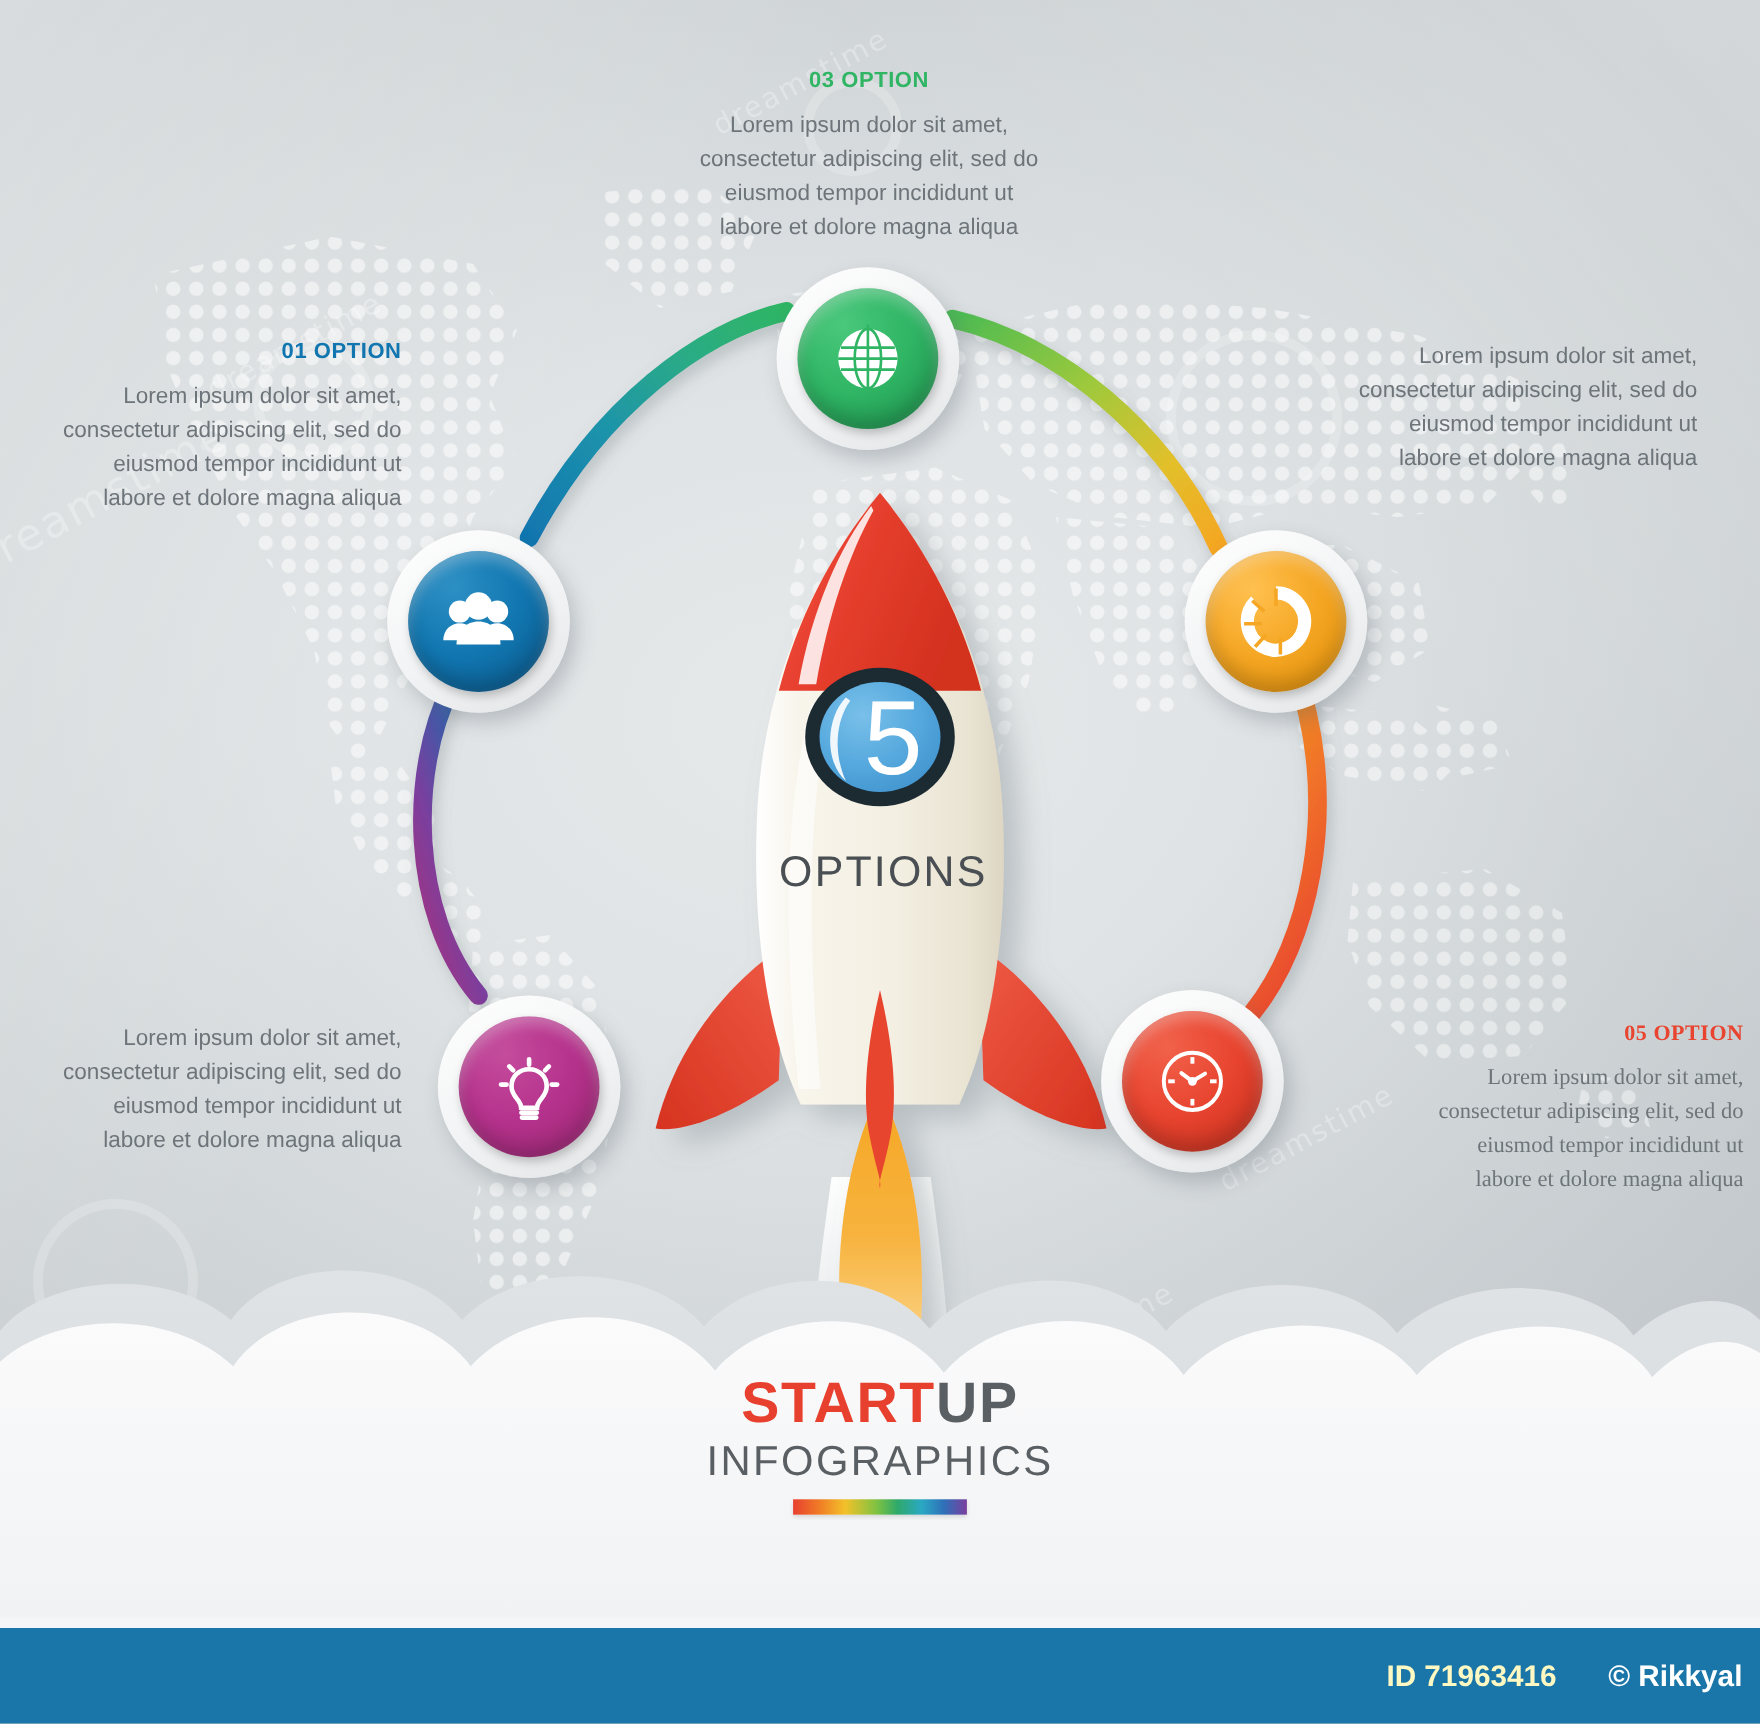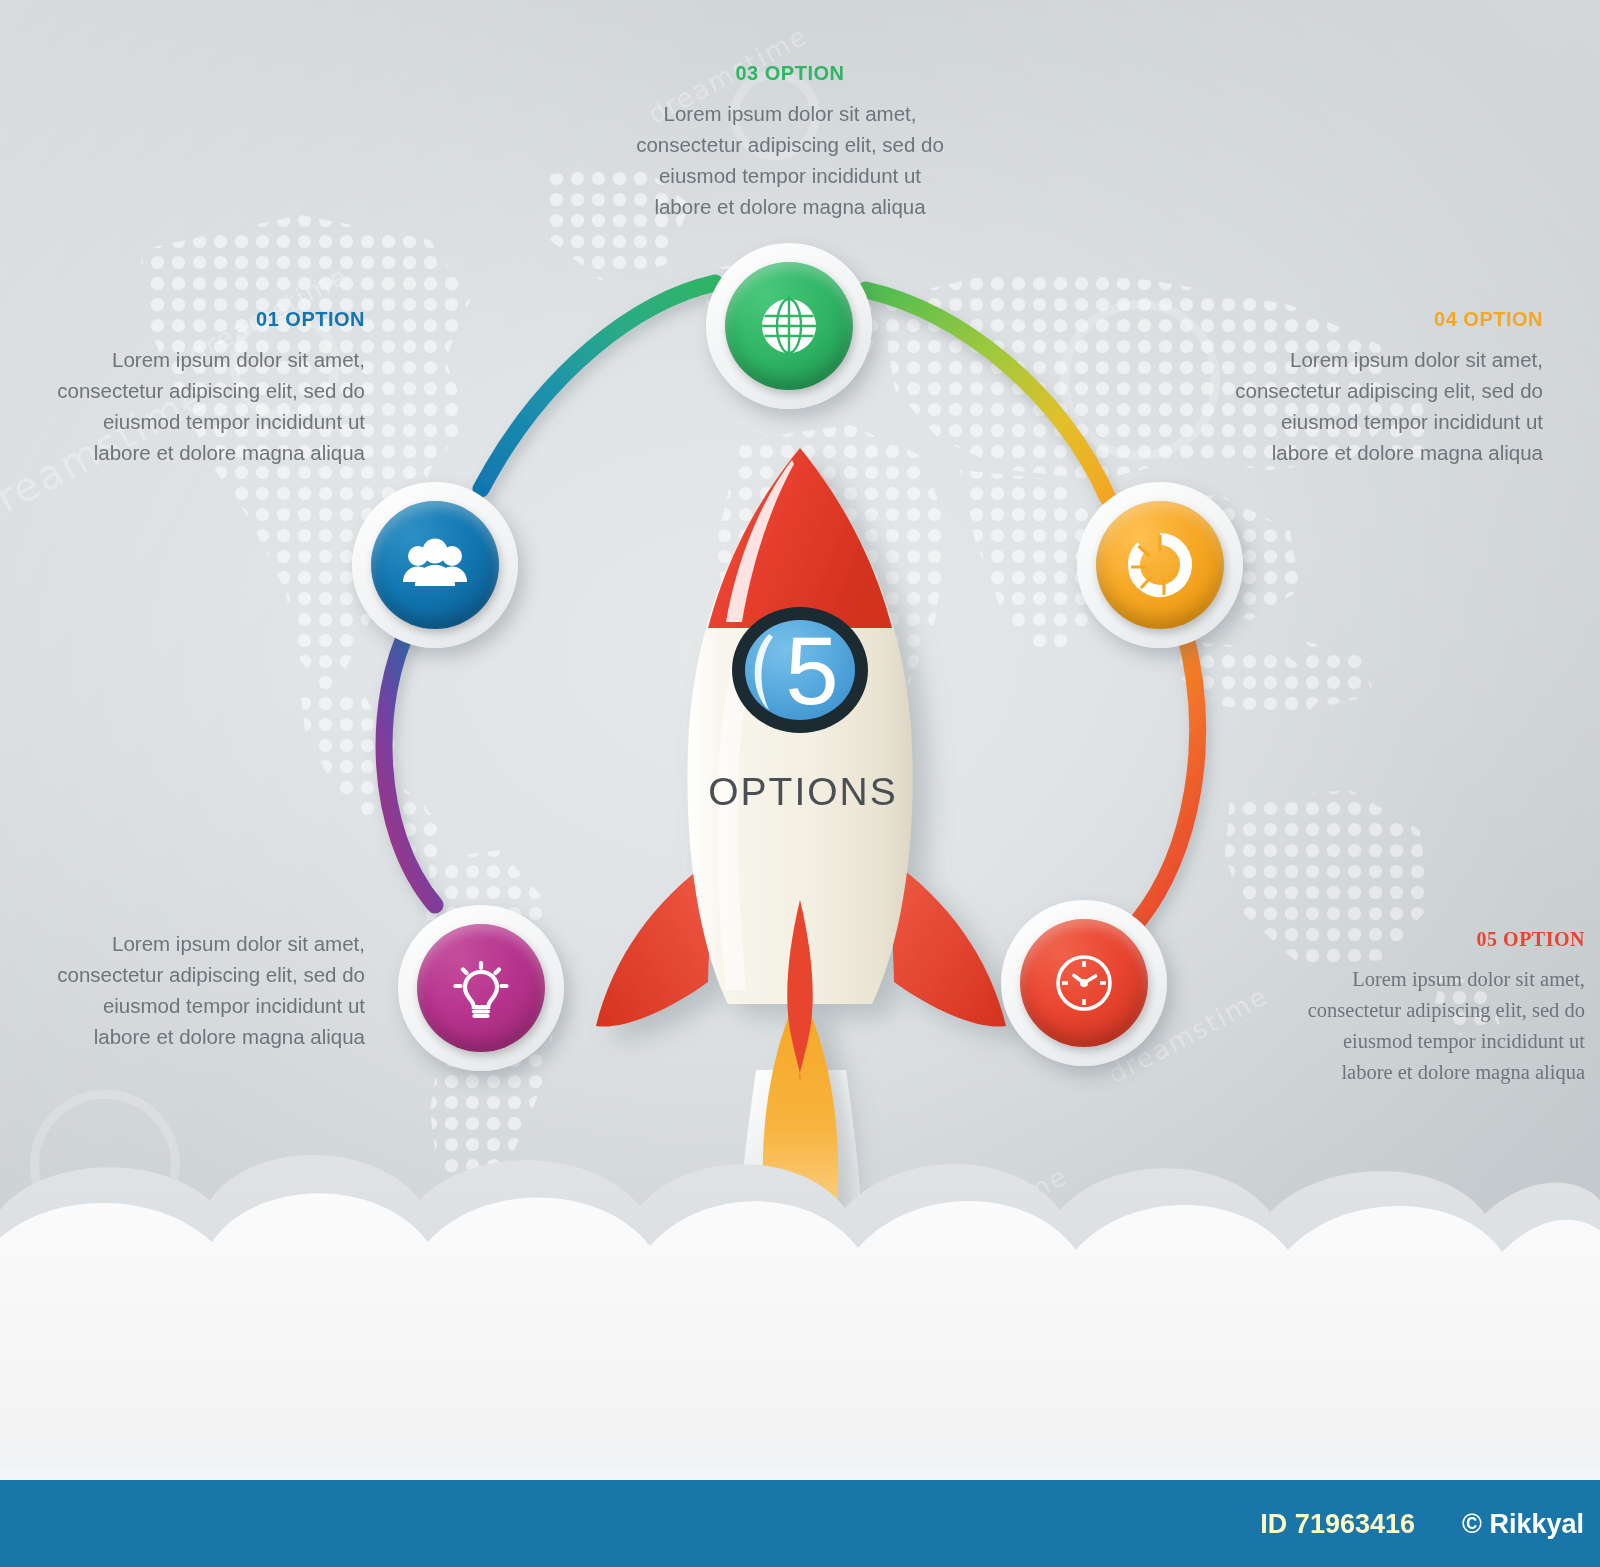--- a/index.html
+++ b/index.html
@@ -400,21 +400,20 @@
     <div class="opt-title" style="color:#1176b0;">01 OPTION</div>
     <div class="opt-body">
       <div>Lorem ipsum dolor sit amet,</div>
       <div>consectetur adipiscing elit, sed do</div>
       <div>eiusmod tempor incididunt ut</div>
       <div>labore et dolore magna aliqua</div>
     </div>
   </div>
 
   <div class="opt" style="left:1198px; top:308px; width:345px;">
-    <div class="opt-title ta-r" style="color:#f5a623;">04 OPTION</div>
     <div class="opt-body ta-r">
       <div>Lorem ipsum dolor sit amet,</div>
       <div>consectetur adipiscing elit, sed do</div>
       <div>eiusmod tempor incididunt ut</div>
       <div>labore et dolore magna aliqua</div>
     </div>
   </div>
 
   <div class="opt ta-r" style="left:15px; top:928px; width:350px;">
     <div class="opt-body">
@@ -453,20 +452,27 @@
              C 1325 106, 1445 108, 1485 164 C 1525 126, 1575 124, 1600 150
              L 1600 430 L 0 430 Z"></path>
 
     <path fill="url(#cloudFront)" d="M -10 198 C 38 142, 152 136, 212 192 C 256 128, 378 126, 428 192
              C 482 132, 600 132, 650 196 C 702 136, 812 136, 858 198
              C 914 134, 1030 136, 1076 200 C 1128 140, 1242 140, 1288 200
              C 1344 140, 1462 142, 1502 202 C 1540 164, 1580 160, 1610 188
              L 1610 430 L -10 430 Z"></path>
   </svg>
 
+  <div class="brand">
+    <div class="brand-1">
+      <span class="a">START</span><span class="b">UP</span>
+    </div>
+    <div class="brand-2">INFOGRAPHICS</div>
+    <div class="rainbow"></div>
+  </div>
 
   <div class="footer-strip"></div>
   <div class="footer">
     <div class="footer-id">ID 71963416</div>
     <div class="footer-auth">© Rikkyal</div>
   </div>
 
 </div>
 
 </body></html>

